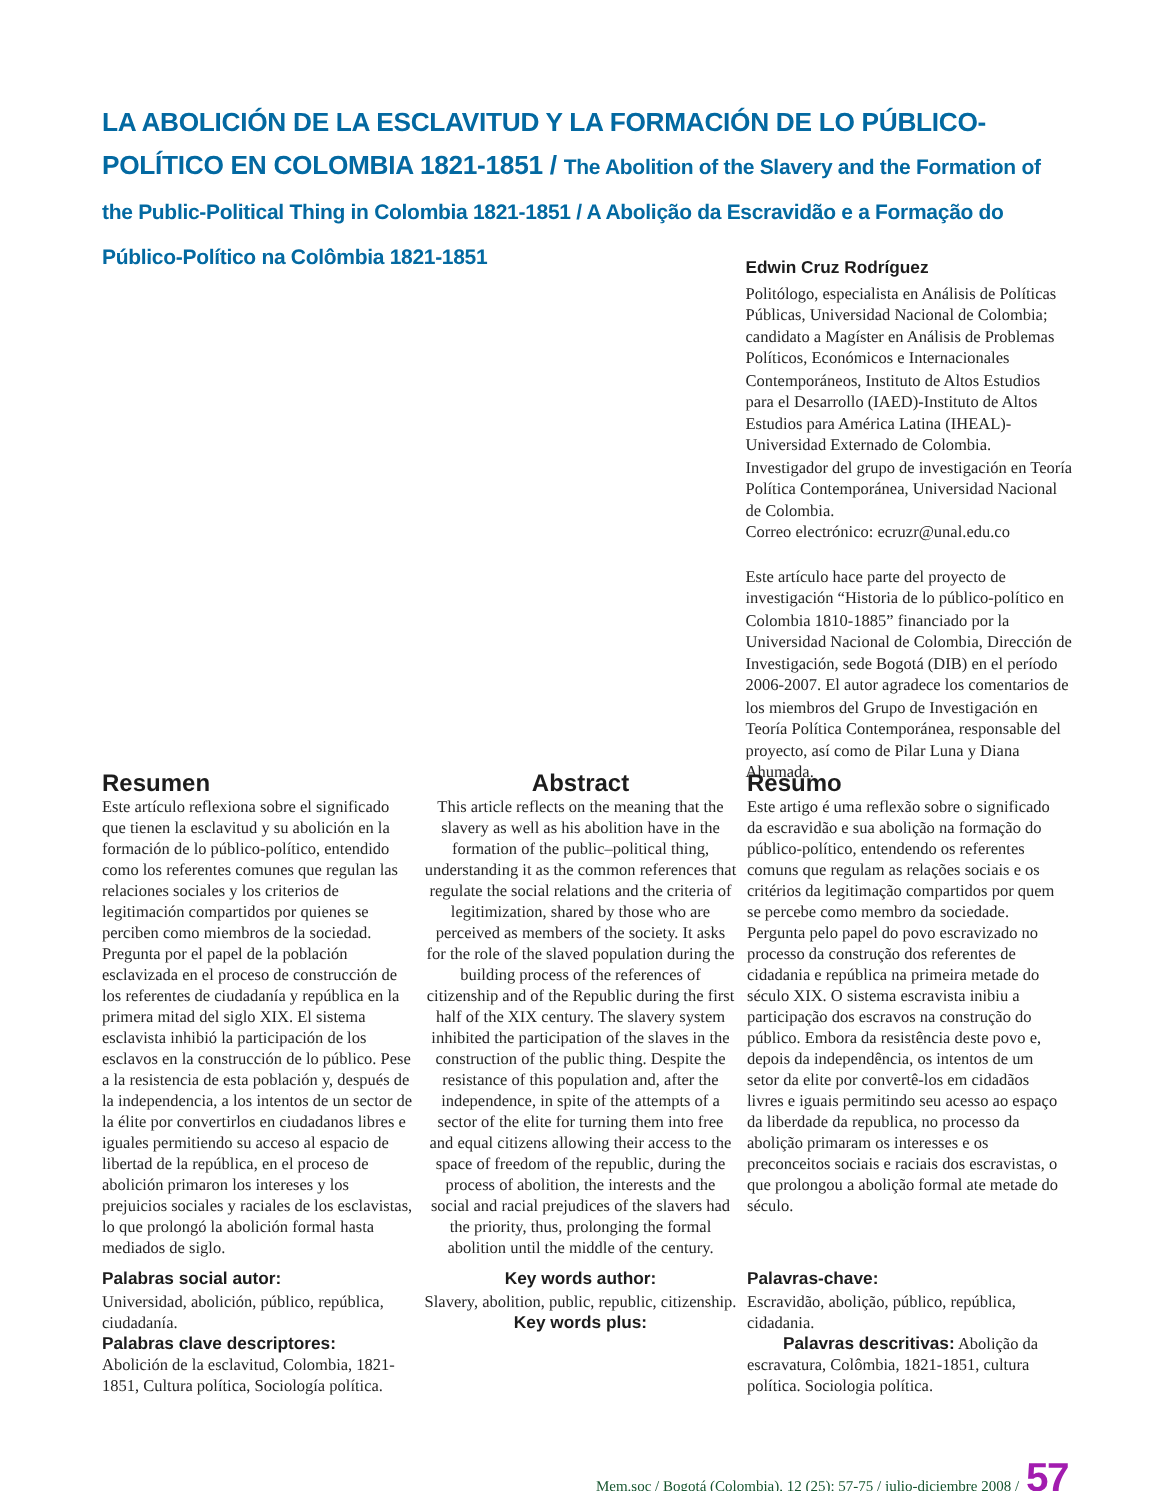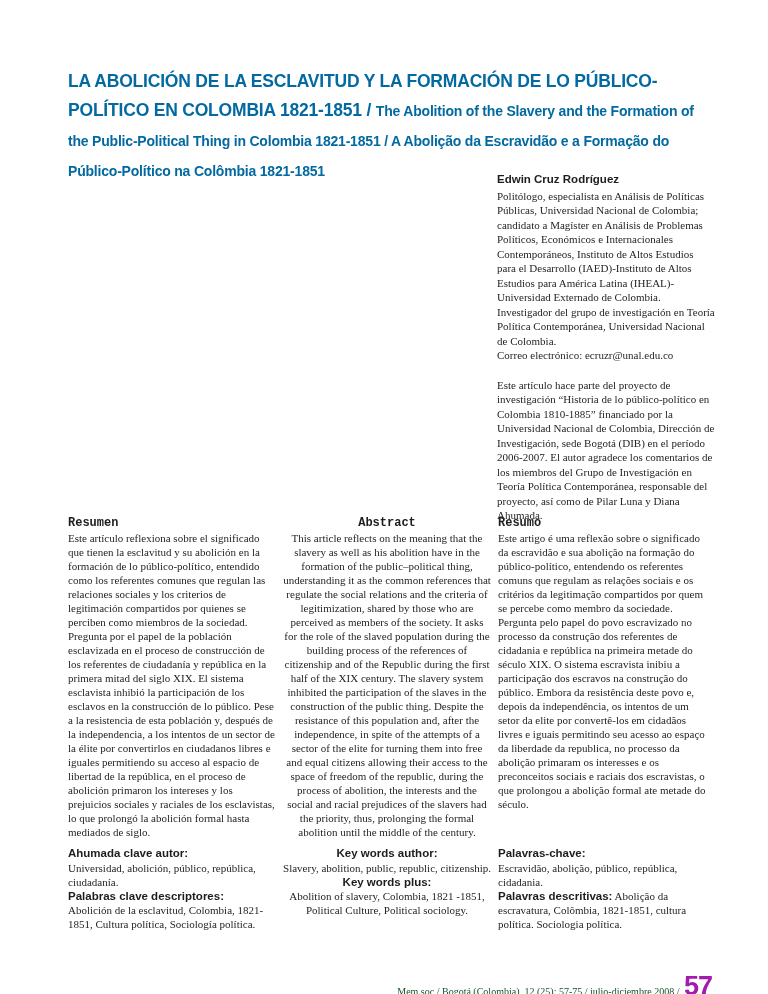--- a/index.html
+++ b/index.html
@@ -50,38 +50,39 @@
     width: 208px;
     font-size: 11px;
     line-height: 14px;
   }
   .abs-col.c1 { left: 68px; }
   .abs-col.c2 { left: 283px; text-align: center; }
   .abs-col.c3 { left: 498px; }
   .abstracts-row .abs-col { top: 516px; }
   .keywords-row .abs-col { top: 846px; }
   .col-heading {
-    font-family: Liberation Mono, monospace;
+    font-family: Liberation Sans, sans-serif;
     font-weight: 700;
-    font-size: 12px;
+    font-size: 16px;
     color: #1d1d1d;
     margin-bottom: 1px;
   }
   .kw-label {
     font-family: "Liberation Sans", sans-serif;
     font-weight: 700;
     font-size: 11.5px;
     color: #1d1d1d;
     line-height: 14.5px;
   }
   .kw-label-inline {
     font-family: "Liberation Sans", sans-serif;
     font-weight: 700;
     font-size: 11.5px;
     color: #1d1d1d;
+    margin-left: 24px;
   }
   .footer {
     position: absolute;
     right: 56px;
     top: 938px;
     display: flex;
     align-items: baseline;
     white-space: pre;
   }
   .footer-citation { font-size: 10px; color: #14532d; margin-top: 48px; }
@@ -118,30 +119,29 @@
       <p>This article reflects on the meaning that the slavery as well as his abolition have in the formation of the public–political thing, understanding it as the common references that regulate the social relations and the criteria of legitimization, shared by those who are perceived as members of the society. It asks for the role of the slaved population during the building process of the references of citizenship and of the Republic during the first half of the XIX century. The slavery system inhibited the participation of the slaves in the construction of the public thing. Despite the resistance of this population and, after the independence, in spite of the attempts of a sector of the elite for turning them into free and equal citizens allowing their access to the space of freedom of the republic, during the process of abolition, the interests and the social and racial prejudices of the slavers had the priority, thus, prolonging the formal abolition until the middle of the century.</p>
     </div>
     <div class="abs-col c3">
       <div class="col-heading">Resumo</div>
       <p>Este artigo é uma reflexão sobre o significado da escravidão e sua abolição na formação do público-político, entendendo os referentes comuns que regulam as relações sociais e os critérios da legitimação compartidos por quem se percebe como membro da sociedade. Pergunta pelo papel do povo escravizado no processo da construção dos referentes de cidadania e república na primeira metade do século XIX. O sistema escravista inibiu a participação dos escravos na construção do público. Embora da resistência deste povo e, depois da independência, os intentos de um setor da elite por convertê-los em cidadãos livres e iguais permitindo seu acesso ao espaço da liberdade da republica, no processo da abolição primaram os interesses e os preconceitos sociais e raciais dos escravistas, o que prolongou a abolição formal ate metade do século.</p>
     </div>
   </div>
 
   <div class="cols-row keywords-row">
     <div class="abs-col c1">
-      <div class="kw-label">Ahumada clave autor:</div>
+      <div class="kw-label">Palabras social autor:</div>
       <div>Universidad, abolición, público, república, ciudadanía.</div>
       <div class="kw-label">Palabras clave descriptores:</div>
       <div>Abolición de la esclavitud, Colombia, 1821-1851, Cultura política, Sociología política.</div>
     </div>
     <div class="abs-col c2">
       <div class="kw-label">Key words author:</div>
       <div>Slavery, abolition, public, republic, citizenship.</div>
       <div class="kw-label">Key words plus:</div>
-      <div>Abolition of slavery, Colombia, 1821 -1851, Political Culture, Political sociology.</div>
     </div>
     <div class="abs-col c3">
       <div class="kw-label">Palavras-chave:</div>
       <div>Escravidão, abolição, público, república, cidadania.</div>
       <div><span class="kw-label-inline">Palavras descritivas:</span><span> Abolição da escravatura, Colômbia, 1821-1851, cultura política. Sociologia política.</span></div>
     </div>
   </div>
 
   <div class="footer">
     <span class="footer-citation">Mem.soc / Bogotá (Colombia), 12 (25): 57-75 / julio-diciembre 2008 / </span>

